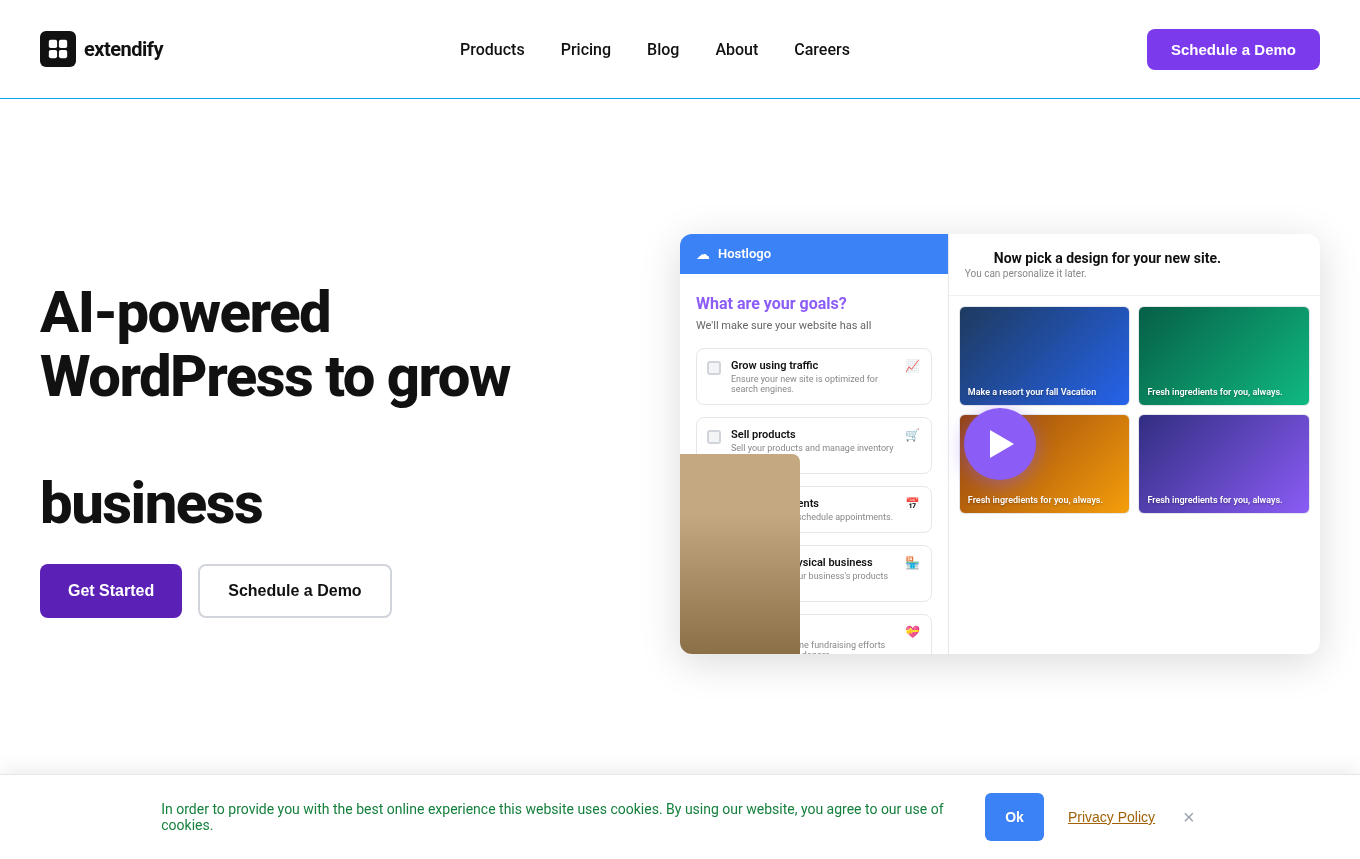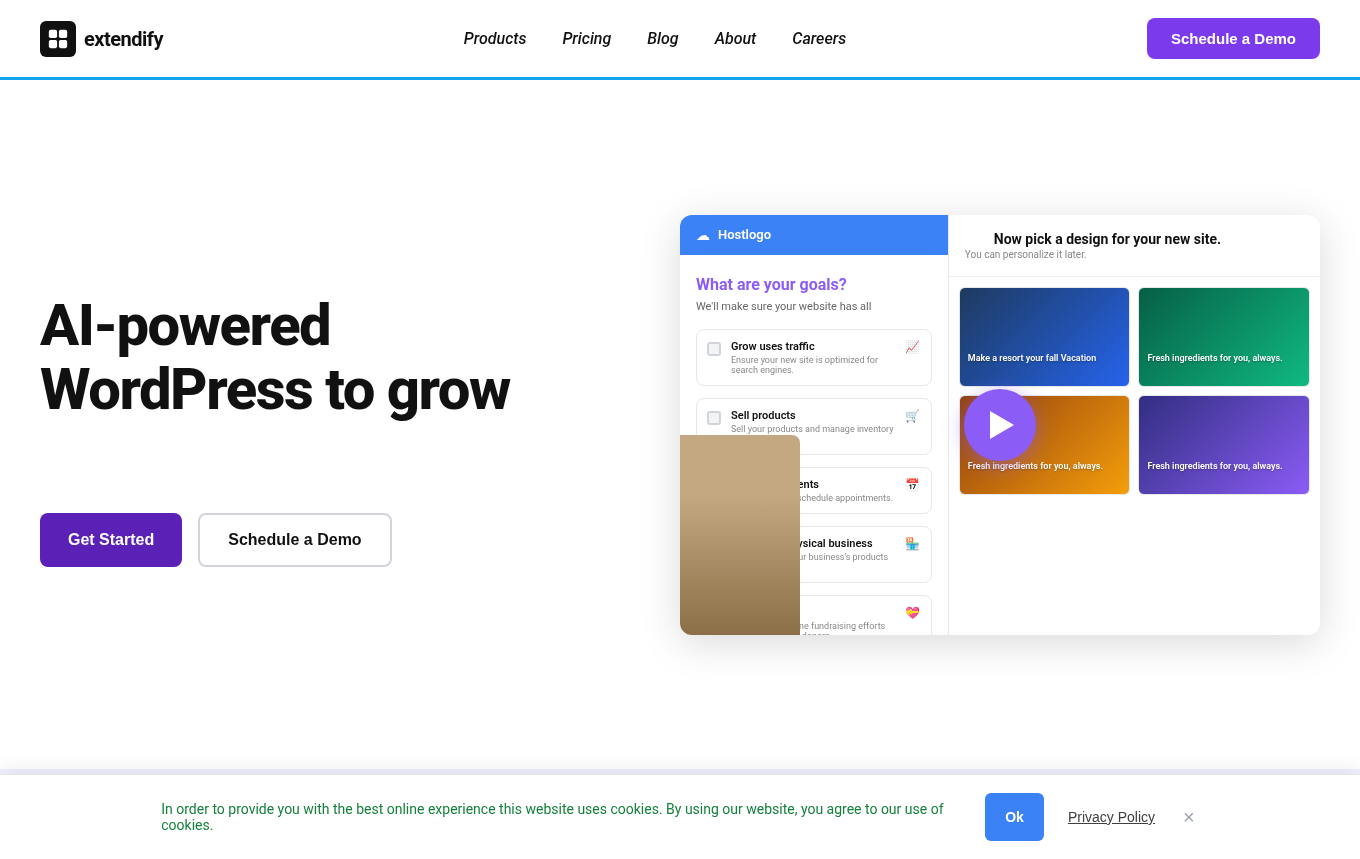--- a/index.html
+++ b/index.html
@@ -1,31 +1,31 @@
 <!DOCTYPE html>
 <html><head>
   <meta charset="utf-8">
   <style>
     * { margin: 0; padding: 0; box-sizing: border-box; }
     body { font-family: -apple-system, BlinkMacSystemFont, 'Segoe UI', Roboto, sans-serif; background: #fff; color: #111; overflow-x: hidden; }
 
     
     nav {
       display: flex; align-items: center; justify-content: space-between;
-      padding: 0 40px; height: 80px; border-bottom: 3px solid #0ea5e9;
+      padding: 0 40px; height: 99px; border-bottom: 1px solid #0ea5e9;
       position: sticky; top: 0; background: #fff; z-index: 100;
     }
     .nav-logo { display: flex; align-items: center; gap: 8px; text-decoration: none; color: #111; }
     .nav-logo-icon {
       width: 36px; height: 36px; background: #111; border-radius: 6px;
       display: flex; align-items: center; justify-content: center;
     }
     .nav-logo-icon svg { width: 22px; height: 22px; fill: #fff; }
     .nav-logo-text { font-size: 20px; font-weight: 700; letter-spacing: -0.5px; }
-    .nav-links { display: flex; align-items: center; gap: 36px; font-style: italic; }
+    .nav-links { display: flex; align-items: center; gap: 36px; }
     .nav-links a { text-decoration: none; color: #111; font-size: 16px; font-weight: 500; }
     .nav-cta {
       background: #7c3aed; color: #fff; border: none; border-radius: 8px;
       padding: 12px 24px; font-size: 15px; font-weight: 600; cursor: pointer;
     }
 
     
     .hero {
       display: flex; align-items: center; justify-content: space-between;
       padding: 80px 40px 80px 40px; min-height: calc(100vh - 80px - 90px);
@@ -99,21 +99,21 @@
     }
     .mockup-design-card {
       border-radius: 6px; overflow: hidden; border: 1px solid #e5e7eb;
       height: 100px; background: #f3f4f6; position: relative;
     }
     .mockup-design-card:nth-child(1) { background: linear-gradient(135deg, #1e3a5f 0%, #2563eb 100%); }
     .mockup-design-card:nth-child(2) { background: linear-gradient(135deg, #065f46 0%, #10b981 100%); }
     .mockup-design-card:nth-child(3) { background: linear-gradient(135deg, #92400e 0%, #f59e0b 100%); }
     .mockup-design-card:nth-child(4) { background: linear-gradient(135deg, #312e81 0%, #8b5cf6 100%); }
     .mockup-card-text {
-      position: absolute; bottom: 23px; left: 8px; right: 8px;
+      position: absolute; bottom: 8px; left: 8px; right: 8px;
       color: #fff; font-size: 9px; font-weight: 600; text-shadow: 0 1px 2px rgba(0,0,0,0.3);
     }
 
     
     .play-btn-overlay {
       position: absolute; top: 50%; left: 50%; transform: translate(-50%, -50%);
       width: 72px; height: 72px; background: #8b5cf6; border-radius: 50%;
       display: flex; align-items: center; justify-content: center;
       cursor: pointer; box-shadow: 0 4px 20px rgba(139,92,246,0.5);
       z-index: 10;
@@ -138,21 +138,21 @@
       padding: 18px 40px; display: flex; align-items: center;
       justify-content: center; gap: 24px; z-index: 200;
       box-shadow: 0 -4px 20px rgba(0,0,0,0.08);
     }
     .cookie-text { font-size: 14px; color: #15803d; flex: 1; max-width: 800px; }
     .cookie-ok {
       background: #3b82f6; color: #fff; border: none; border-radius: 6px;
       padding: 16px 20px; font-size: 14px; font-weight: 600; cursor: pointer;
     }
     .cookie-privacy {
-      background: none; border: none; color: #404040; font-size: 14px;
+      background: none; border: none; color: #a16207; font-size: 14px;
       font-weight: 500; cursor: pointer; text-decoration: underline;
     }
     .cookie-close {
       background: none; border: none; font-size: 20px; color: #9ca3af;
       cursor: pointer; line-height: 1; padding: 0 4px;
     }
 
     
     .mockup-person {
       position: absolute; bottom: 0; left: 0; width: 120px; height: 200px;
@@ -191,20 +191,21 @@
 
   <button class="nav-cta">Schedule a Demo</button>
 </nav>
 
 <section class="hero">
   <div class="hero-left">
     <h1 class="hero-heading">
       <span>AI-powered</span><br>
       <span>WordPress to grow</span><br>
       <br>
+      <span>business</span>
     </h1>
     <div class="hero-buttons">
       <button class="btn-primary">Get Started</button>
       <button class="btn-secondary">Schedule a Demo</button>
     </div>
   </div>
 
   <div class="hero-right">
     <div class="mockup-container">
 
@@ -213,21 +214,21 @@
           <span class="mockup-cloud-icon">☁</span>
           <span class="mockup-header-bar-text">Hostlogo</span>
         </div>
         <div class="mockup-goals-content">
           <div class="mockup-goals-title">What are your goals?</div>
           <div class="mockup-goals-sub">We'll make sure your website has all</div>
 
           <div class="mockup-goal-item">
             <div class="mockup-goal-checkbox"></div>
             <div>
-              <div class="mockup-goal-text-title">Grow uses traffic</div>
+              <div class="mockup-goal-text-title">Grow using traffic</div>
               <div class="mockup-goal-text-sub">Ensure your new site is optimized for search engines.</div>
             </div>
             <span class="mockup-goal-icon">📈</span>
           </div>
           <div class="mockup-goal-item">
             <div class="mockup-goal-checkbox"></div>
             <div>
               <div class="mockup-goal-text-title">Sell products</div>
               <div class="mockup-goal-text-sub">Sell your products and manage inventory and shipping.</div>
             </div>

